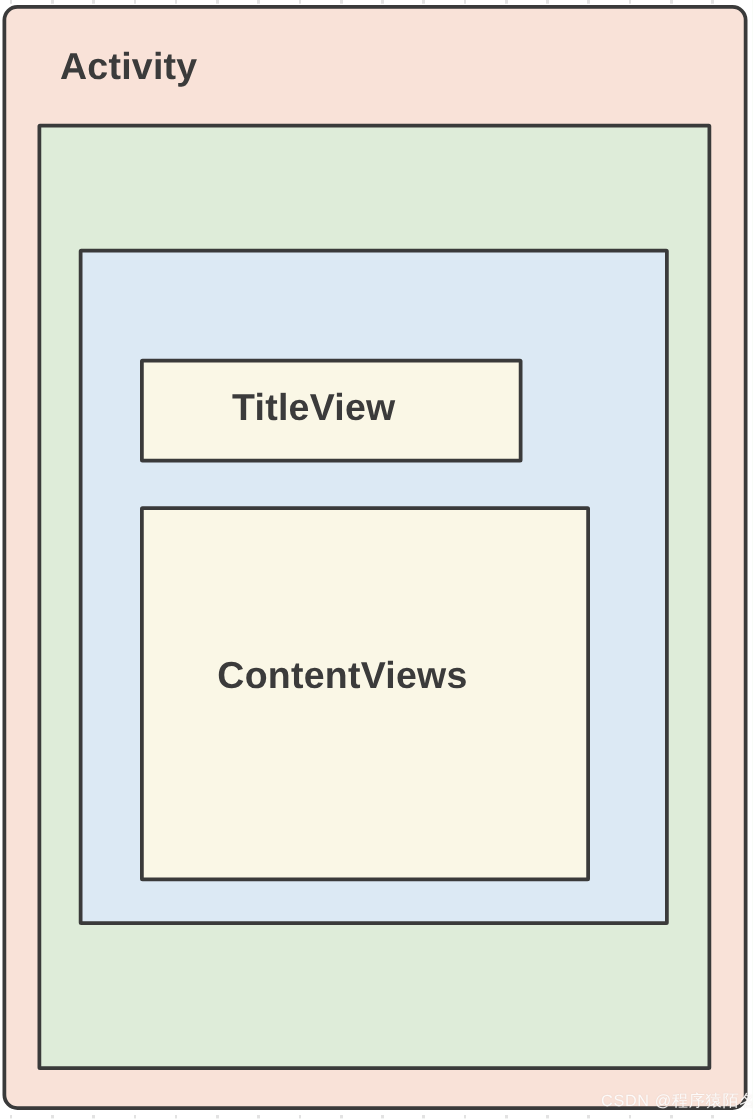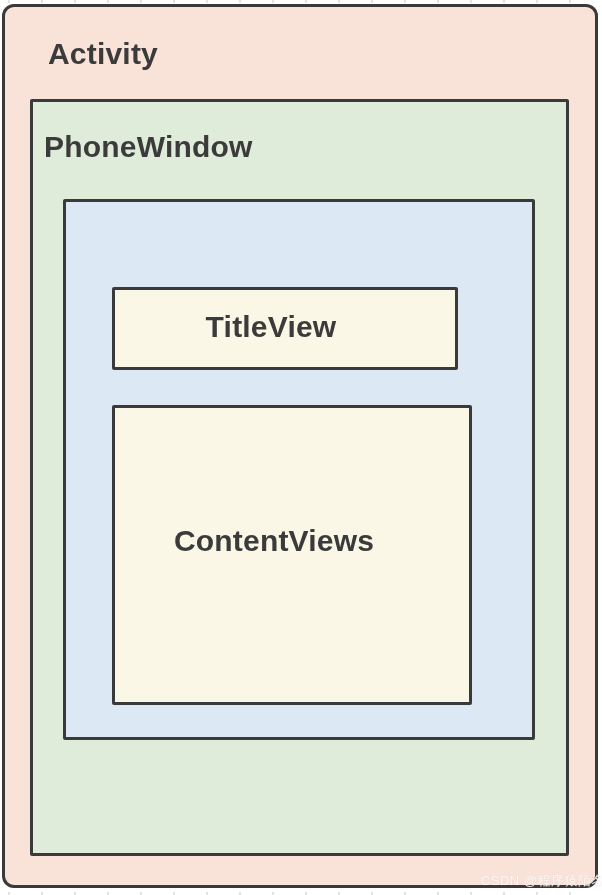--- a/index.html
+++ b/index.html
@@ -49,21 +49,21 @@
   .decorview-box {
     left: 30px; top: 97px;
     width: 472px; height: 541px;
     background: #dce9f4;
     border-radius: 2px;
   }
   .decorview-label { left: 17px; top: 22px; }
 
   .titleview-box {
     left: 46px; top: 85px;
-    width: 346px; height: 83px;
+    width: 306px; height: 83px;
     background: #faf7e6;
     border-radius: 2px;
     display: flex;
     align-items: center;
     justify-content: center;
     padding-right: 28px;
     padding-bottom: 3px;
   }
   .contentviews-box {
     left: 46px; top: 203px;
@@ -116,21 +116,20 @@
 <body>
 
 <div class="canvas">
 
   <div class="edge-ticks-top"></div>
 
   <div class="box activity-box">
     <div class="label activity-label">Activity</div>
 
     <div class="box phonewindow-box">
-      <div class="label phonewindow-label">PhoneWindow</div>
 
       <div class="box decorview-box">
 
         <div class="box titleview-box">
           <span class="inner-label">TitleView</span>
         </div>
 
         <div class="box contentviews-box">
           <span class="inner-label">ContentViews</span>
         </div>

